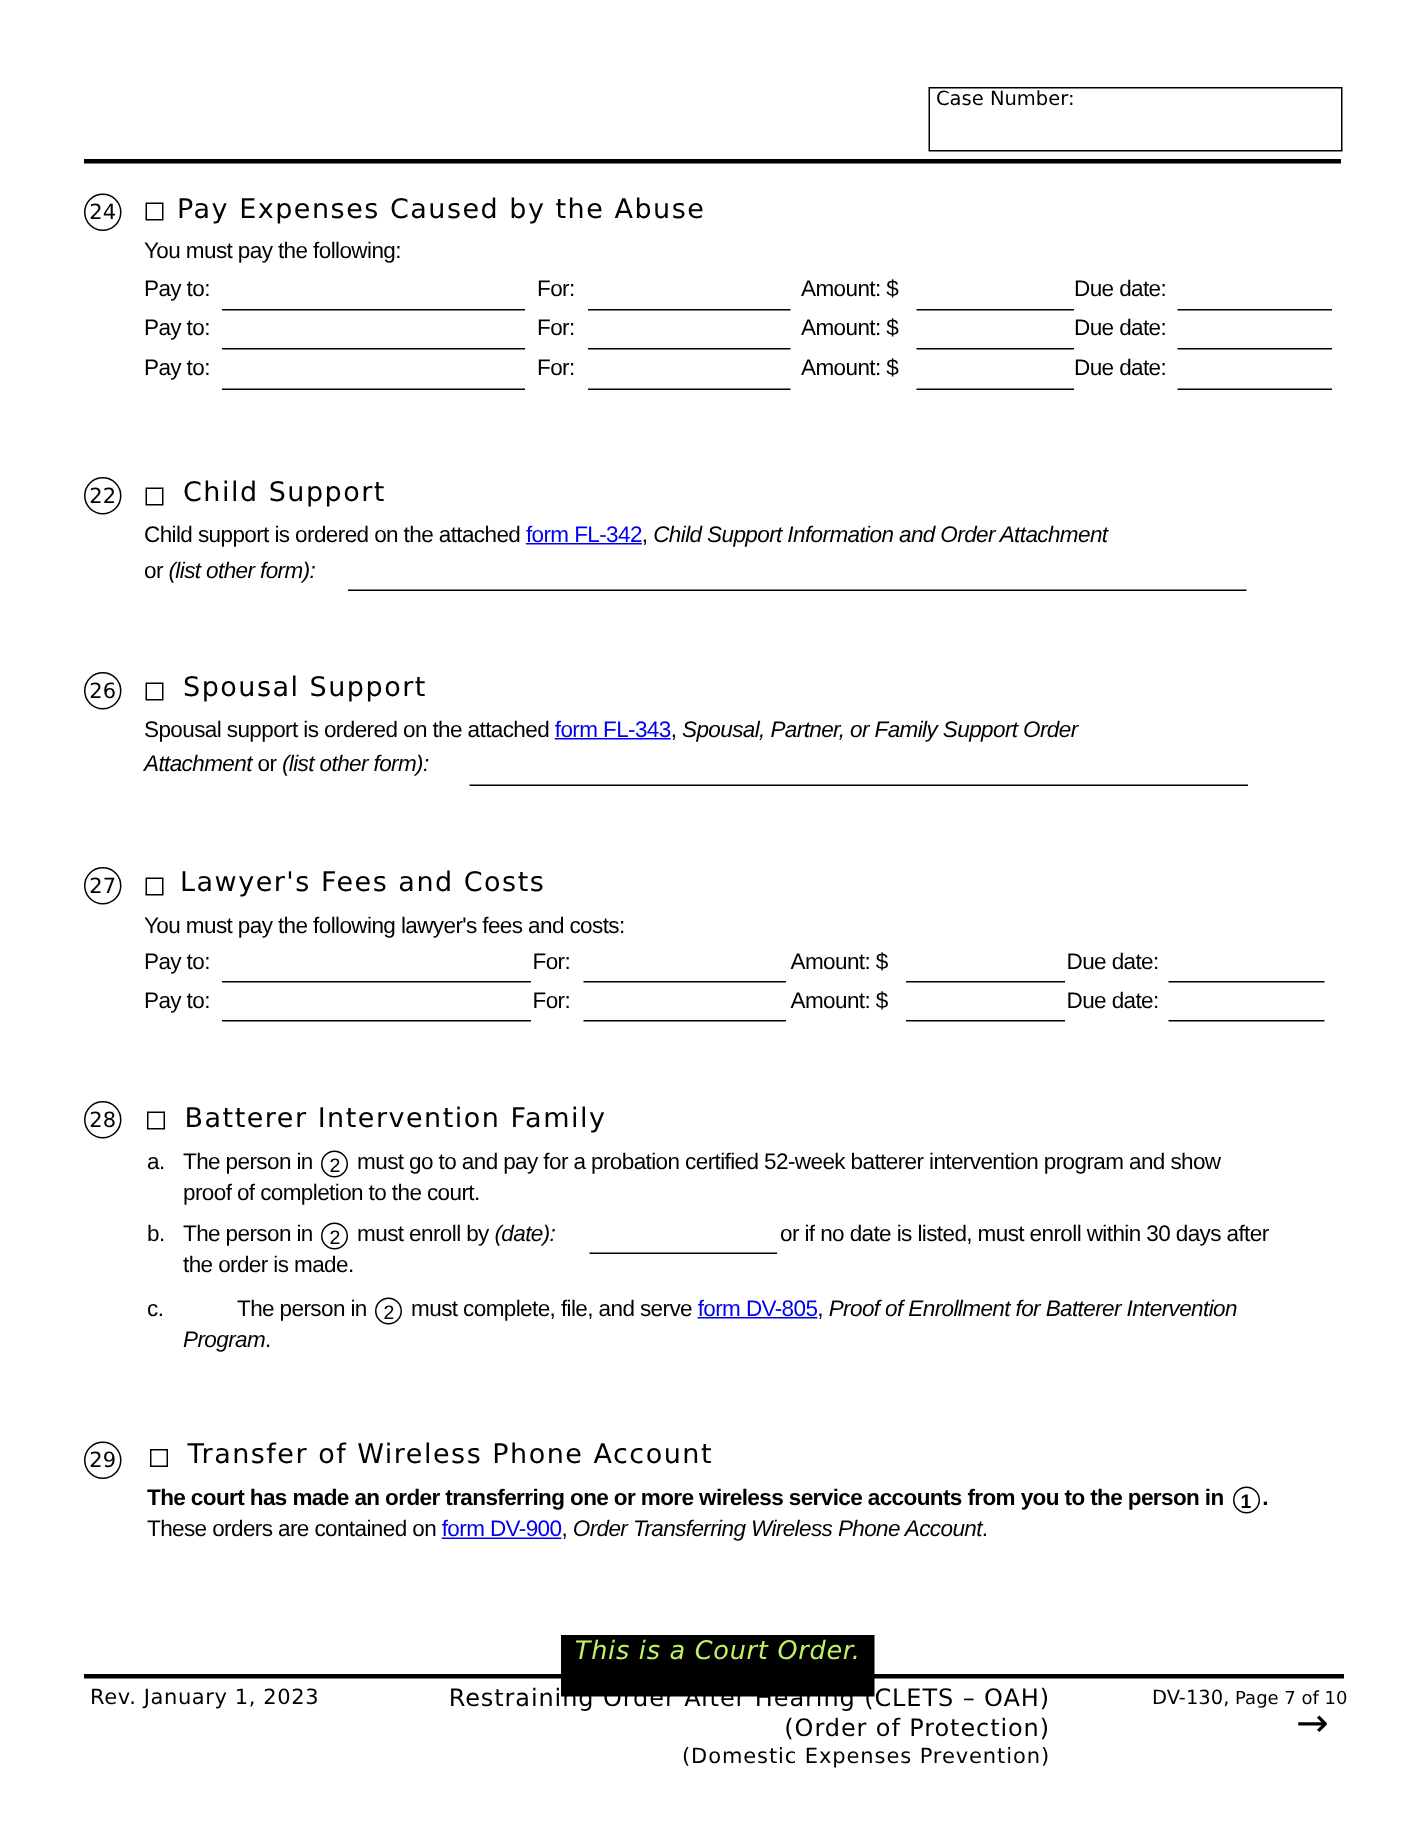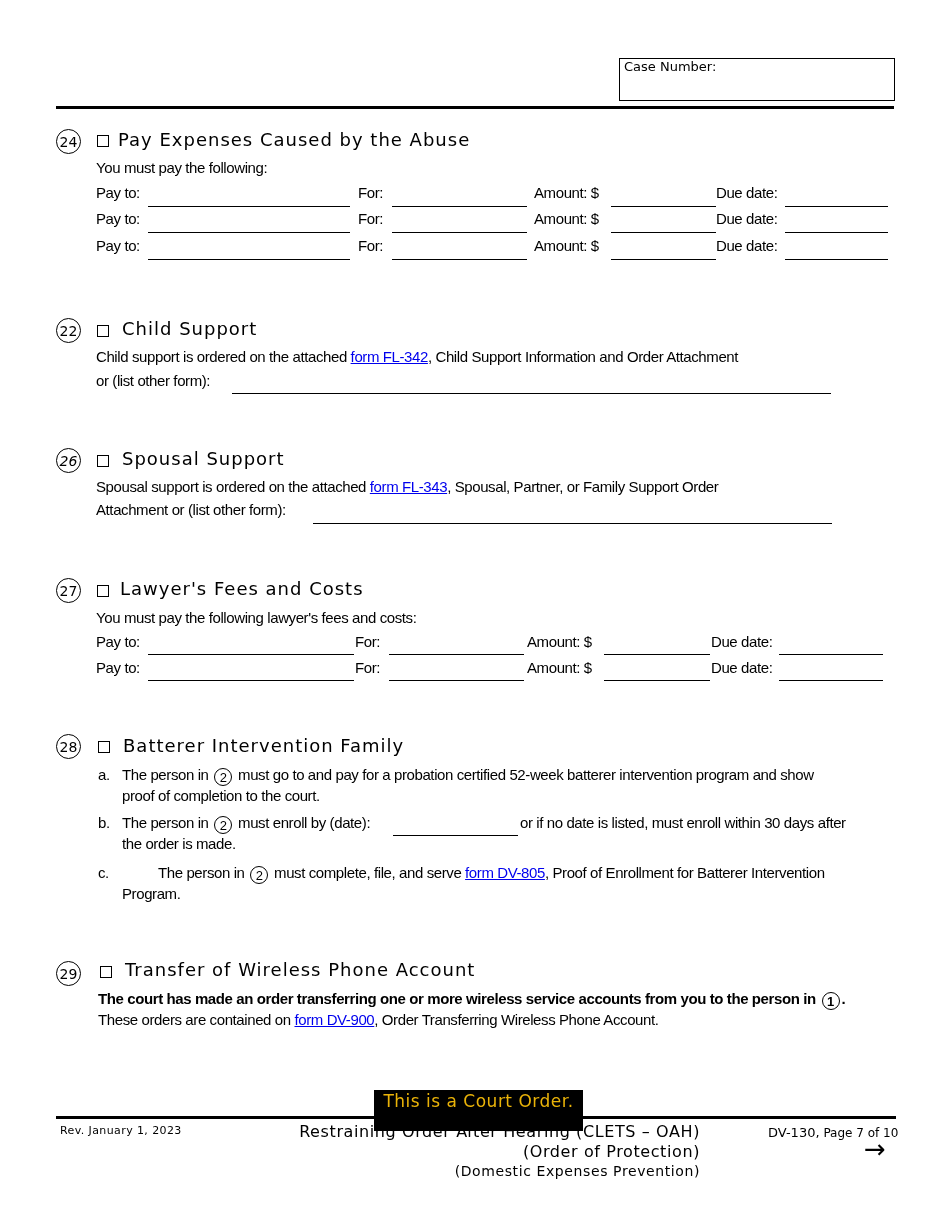--- a/index.html
+++ b/index.html
@@ -10,32 +10,32 @@
   .case-label { position: absolute; left: 4px; top: 0px; font-size: 13px; letter-spacing: 0; }
   .top-rule { left: 56px; top: 106px; width: 838px; height: 3px; background: #000; }
 
   .sec-num { width: 25px; height: 25px; border: 1px solid #000; border-radius: 50%;
              font-size: 14px; line-height: 25px; text-align: center; box-sizing: border-box; }
   .cb { width: 12px; height: 12px; border: 1px solid #000; box-sizing: border-box; background: #fff; }
   .sec-title { font-size: 18px; letter-spacing: 1px; white-space: nowrap; }
 
   .body { font-family: "Liberation Sans", sans-serif; font-size: 15px; letter-spacing: -0.4px;
           white-space: nowrap; }
-  .it { }
+  .it { font-style: italic; }
   a.link { color: #0000ee; text-decoration: underline; }
   .line { height: 1px; background: #000; }
 
   .circ { display: inline-block; width: 18px; height: 18px; border: 1px solid #000; border-radius: 50%;
           text-align: center; font-size: 13px; line-height: 18px; box-sizing: border-box; letter-spacing: 0;
           vertical-align: -2px; margin: 0 2px; }
 
-  .court-order { left: 374px; top: 1090px; width: 209px; height: 41px; background: #000; color: #eab308;
-                 font-size: 17px; text-align: center; line-height: 23px; letter-spacing: 0.5px; }
+  .court-order { left: 374px; top: 1090px; width: 209px; height: 41px; background: #000; color: #bef264;
+                 font-size: 17px; text-align: center; line-height: 23px; letter-spacing: 0.5px; font-style: italic; }
   .bottom-rule { left: 56px; top: 1116px; width: 840px; height: 3px; background: #000; }
-  .rev { left: 60px; top: 1124px; font-size: 11px; letter-spacing: 0.4px; }
+  .rev { left: 60px; top: 1124px; font-size: 14px; letter-spacing: 0.4px; }
   .ftitle { left: 250px; width: 450px; text-align: right; white-space: nowrap; }
   .f1 { top: 1122px; font-size: 16px; letter-spacing: 0.6px; }
   .f2 { top: 1142px; font-size: 16px; letter-spacing: 0.6px; }
   .f3 { top: 1163px; font-size: 14px; letter-spacing: 0.6px; }
   .pageno { left: 768px; top: 1125px; font-size: 12px; white-space: nowrap; }
   .pageno .form { font-size: 13px; }
   .arrow { left: 864px; top: 1134px; font-size: 26px; line-height: 30px; }
 </style>
 </head>
 <body>
@@ -86,21 +86,21 @@
   <div class="abs body" style="left:96px;top:348px;">
     <span>Child support is ordered on the attached </span><a class="link">form FL-342</a><span>, </span><span class="it">Child Support Information and Order Attachment</span>
   </div>
   <div class="abs body" style="left:96px;top:372px;">
     <span>or </span><span class="it">(list other form):</span>
   </div>
   <div class="abs line" style="left:232px;top:393px;width:599px;"></div>
 </div>
 
 <div>
-  <div class="abs sec-num" style="left:56px;top:448px;font-style:italic;">26</div>
+  <div class="abs sec-num" style="left:56px;top:448px;">26</div>
   <div class="abs cb" style="left:97px;top:455px;"></div>
   <div class="abs sec-title" style="left:122px;top:448px;">Spousal Support</div>
   <div class="abs body" style="left:96px;top:478px;">
     <span>Spousal support is ordered on the attached </span><a class="link">form FL-343</a><span>, </span><span class="it">Spousal, Partner, or Family Support Order</span>
   </div>
   <div class="abs body" style="left:96px;top:501px;">
     <span class="it">Attachment</span><span> or </span><span class="it">(list other form):</span>
   </div>
   <div class="abs line" style="left:313px;top:523px;width:519px;"></div>
 </div>

